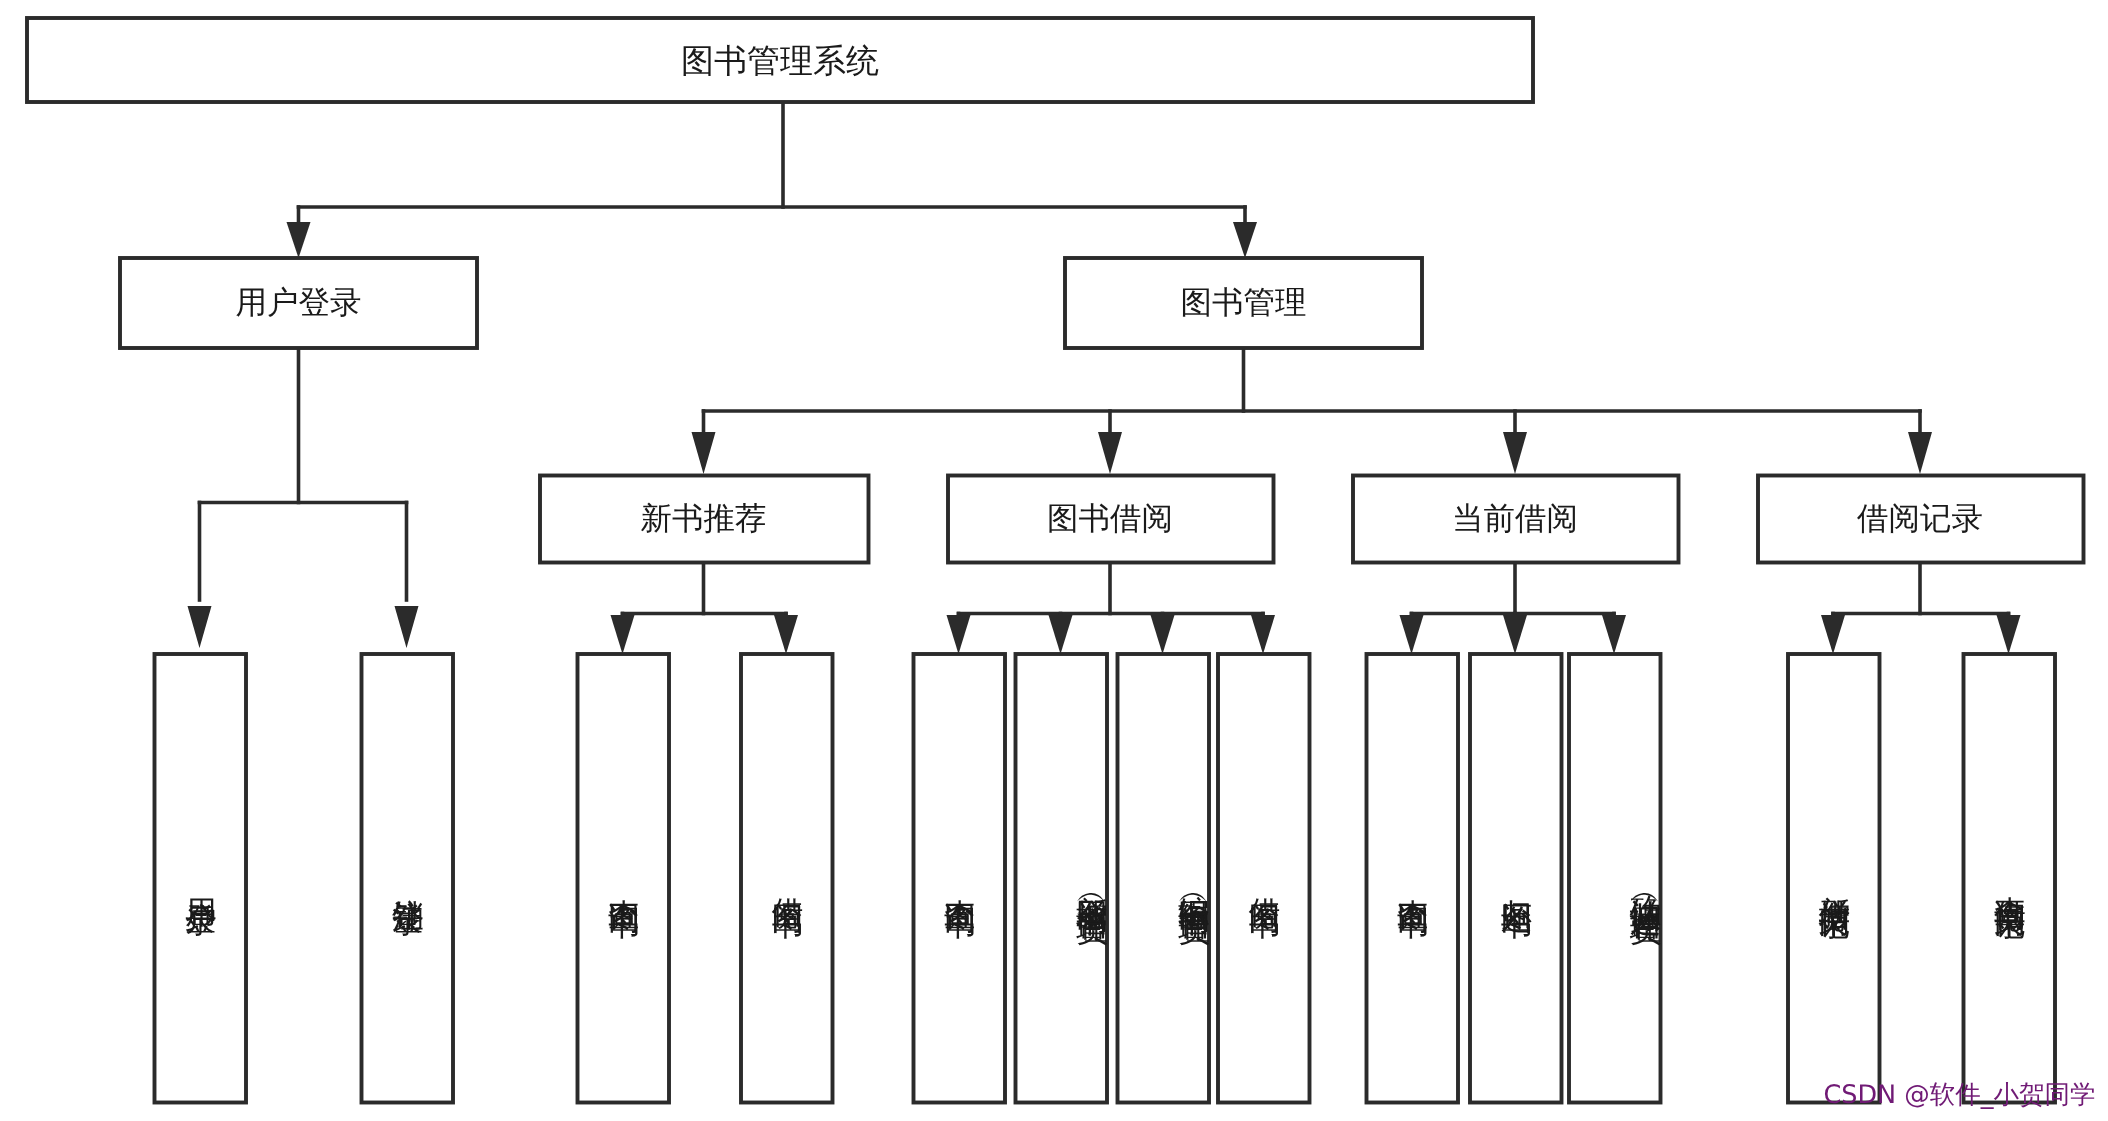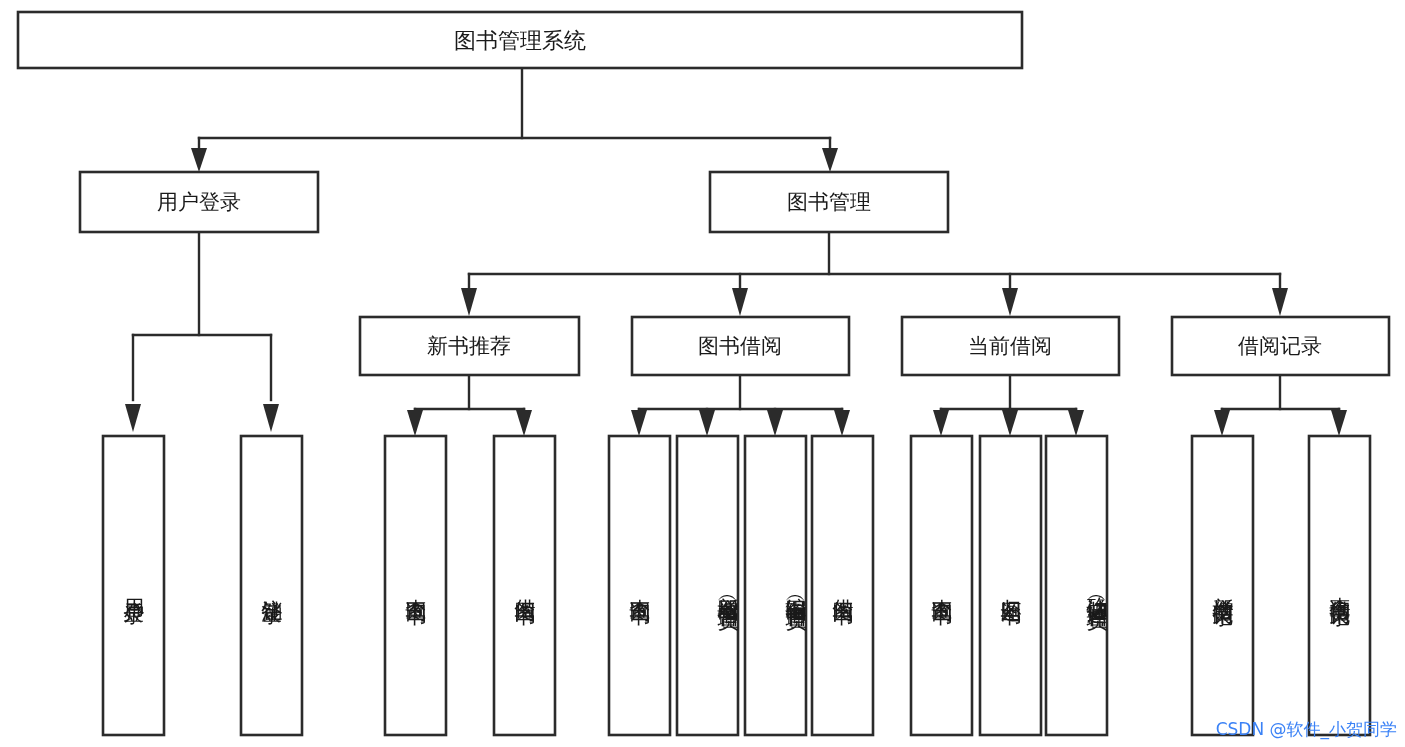--- a/index.html
+++ b/index.html
@@ -69,21 +69,21 @@
     justify-content: center;
     white-space: nowrap;
     pointer-events: none;
   }
   #watermark {
     position: absolute;
     right: 8px;
     bottom: 6px;
     font-family: "DejaVu Sans", "Liberation Sans", sans-serif;
     font-size: 17px;
-    color: #3b82f6;
+    color: #701a75;
     white-space: nowrap;
   }
 </style>
 </head>
 <body>
 
 <div id="diagram-root">
 
   <svg class="flow" viewBox="0 0 1405 747" xmlns="http://www.w3.org/2000/svg">
 

